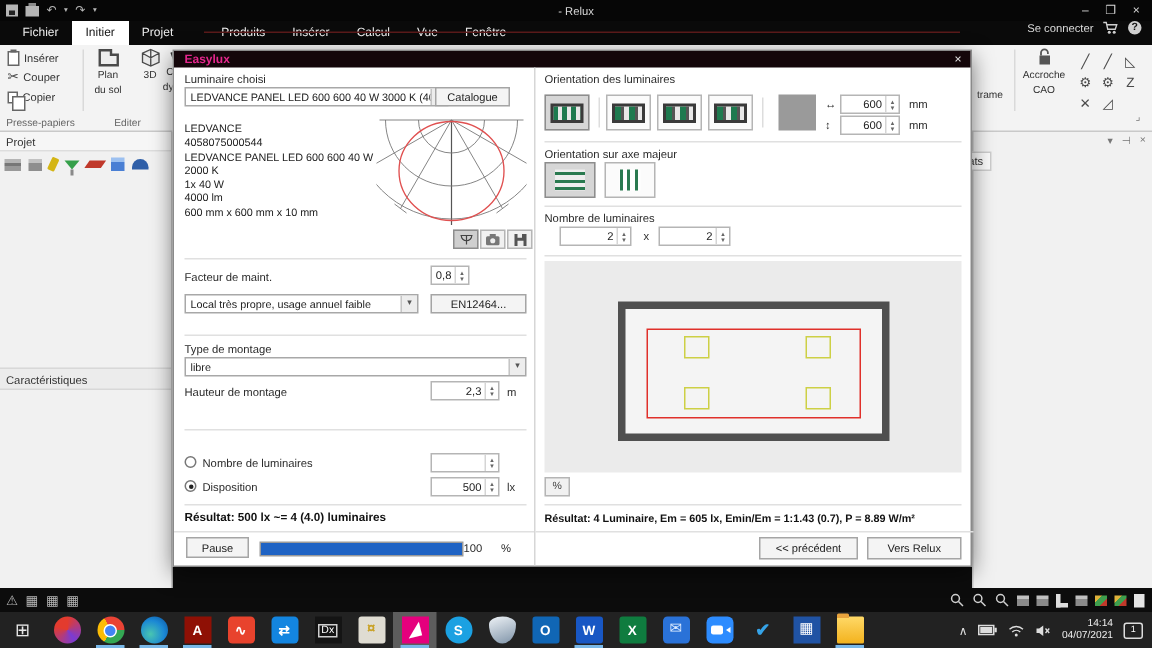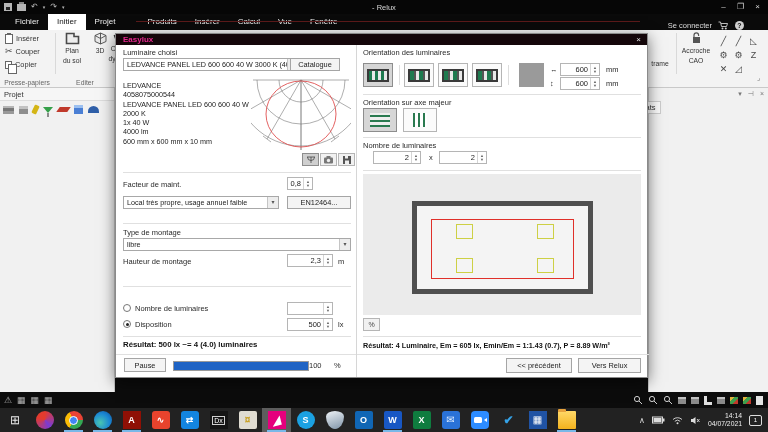--- a/index.html
+++ b/index.html
@@ -175,21 +175,21 @@
       <span class="tab">Projet</span>
       <span class="tab">Produits</span>
       <span class="tab">Insérer</span>
       <span class="tab">Calcul</span>
       <span class="tab">Vue</span>
       <span class="tab">Fenêtre</span>
     </div>
   <div style="position:absolute;left:0;top:14px;width:768px;height:16px;pointer-events:none">
     <div id="strike" style="position:absolute"></div>
   </div>
-  <div id="connect" style="position:absolute;right:24px;top:14px;height:16px;display:flex;gap:6px;align-items:flex-end;color:#dcdcdc;font-size:7.5px">
+  <div id="connect" style="position:absolute;right:7px;top:14px;height:16px;display:flex;gap:6px;align-items:flex-start;color:#dcdcdc;font-size:7.5px">
     <span>Se connecter</span>
     <svg width="11" height="9" viewBox="0 0 11 9">
       <path d="M0.5 1 H2.5 L3.5 5.5 H8.5 L9.5 2.5 H3" stroke="#cfcfcf" stroke-width="0.9" fill="none"></path>
       <circle cx="4.5" cy="7.5" r="1" fill="#cfcfcf"></circle>
         <circle cx="7.8" cy="7.5" r="1" fill="#cfcfcf"></circle>
     </svg>
     <span class="help-circle">?</span>
   </div>
 
   <div id="ribbon">
@@ -260,20 +260,21 @@
     <div class="dock-hdr">Projet</div>
     <div class="proj-icons">
       <span class="pi pi-layers"></span>
       <span class="pi pi-cube-gray"></span>
       <span class="pi pi-spot"></span>
       <span class="pi pi-funnel"></span>
       <span class="pi pi-plane"></span>
       <span class="pi pi-cube-blue"></span>
       <span class="pi pi-dome"></span>
     </div>
+    <div id="charac">Caractéristiques</div>
   </div>
 
   <div id="dock-right">
     <div class="dock-ctl">
       <span>▾</span>
       <span>⊣</span>
       <span>×</span>
     </div>
   </div>
   <div id="rd-tab">ats</div>

